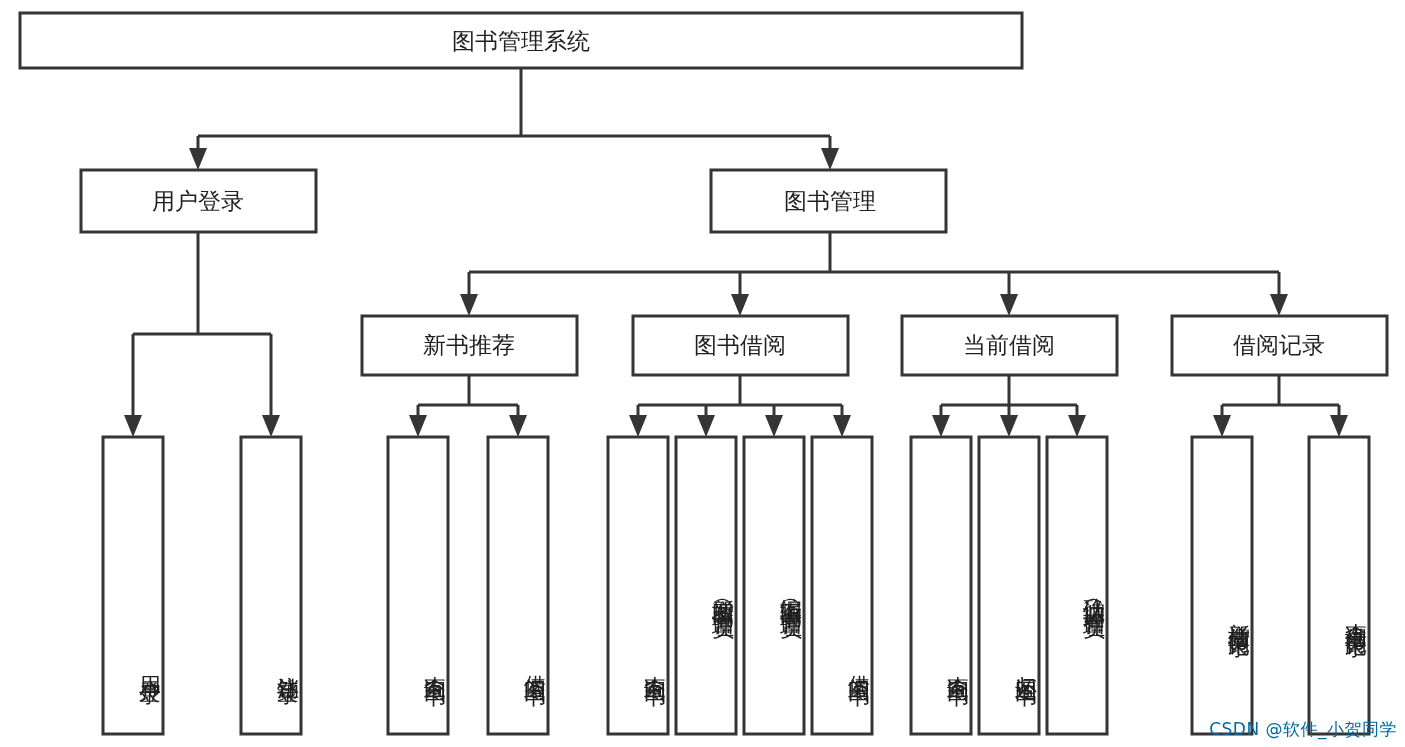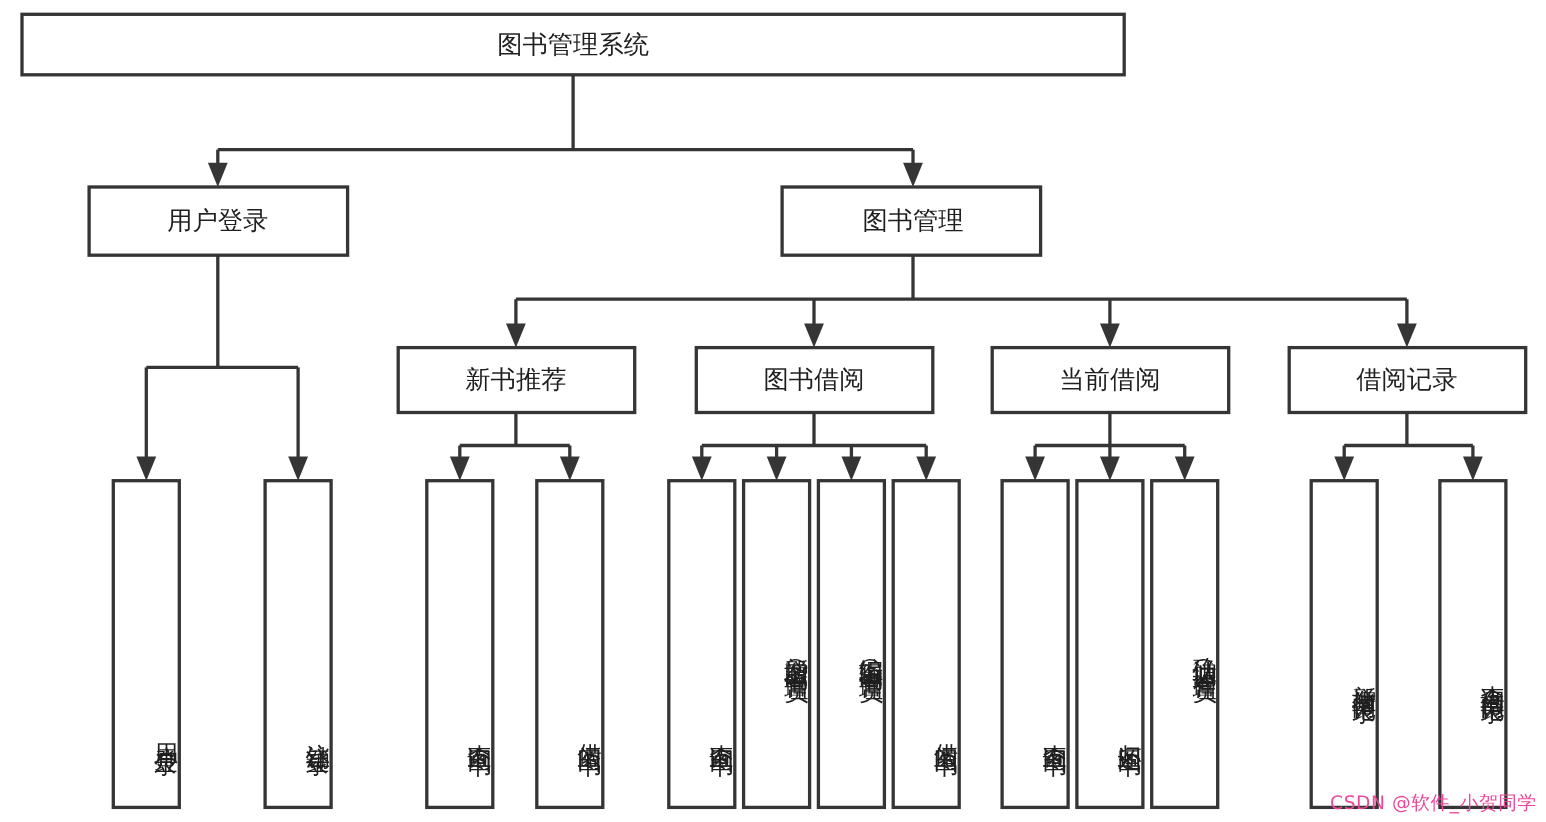--- a/index.html
+++ b/index.html
@@ -62,21 +62,21 @@
     align-items: flex-start;
     justify-content: center;
     pointer-events: none;
   }
   .watermark {
     position: absolute;
     right: 8px;
     bottom: 6px;
     font-family: "DejaVu Sans", "Liberation Sans", sans-serif;
     font-size: 17px;
-    color: #ec4899;
+    color: #0369a1;
     letter-spacing: 0.5px;
     white-space: nowrap;
   }
 </style>
 </head>
 <body>
 
 <div id="diagram-root">
 
   <svg class="canvas" viewBox="0 0 1405 747" xmlns="http://www.w3.org/2000/svg">

